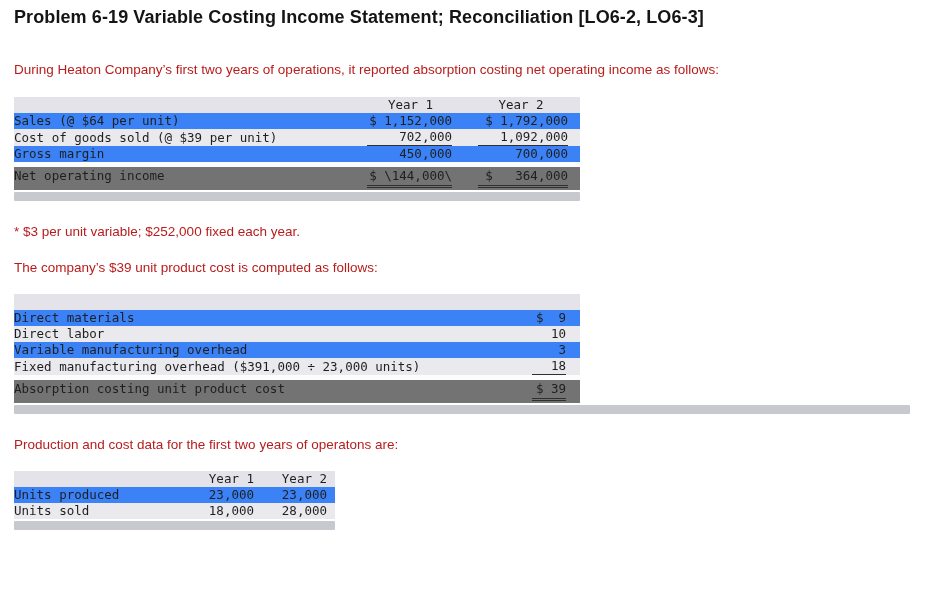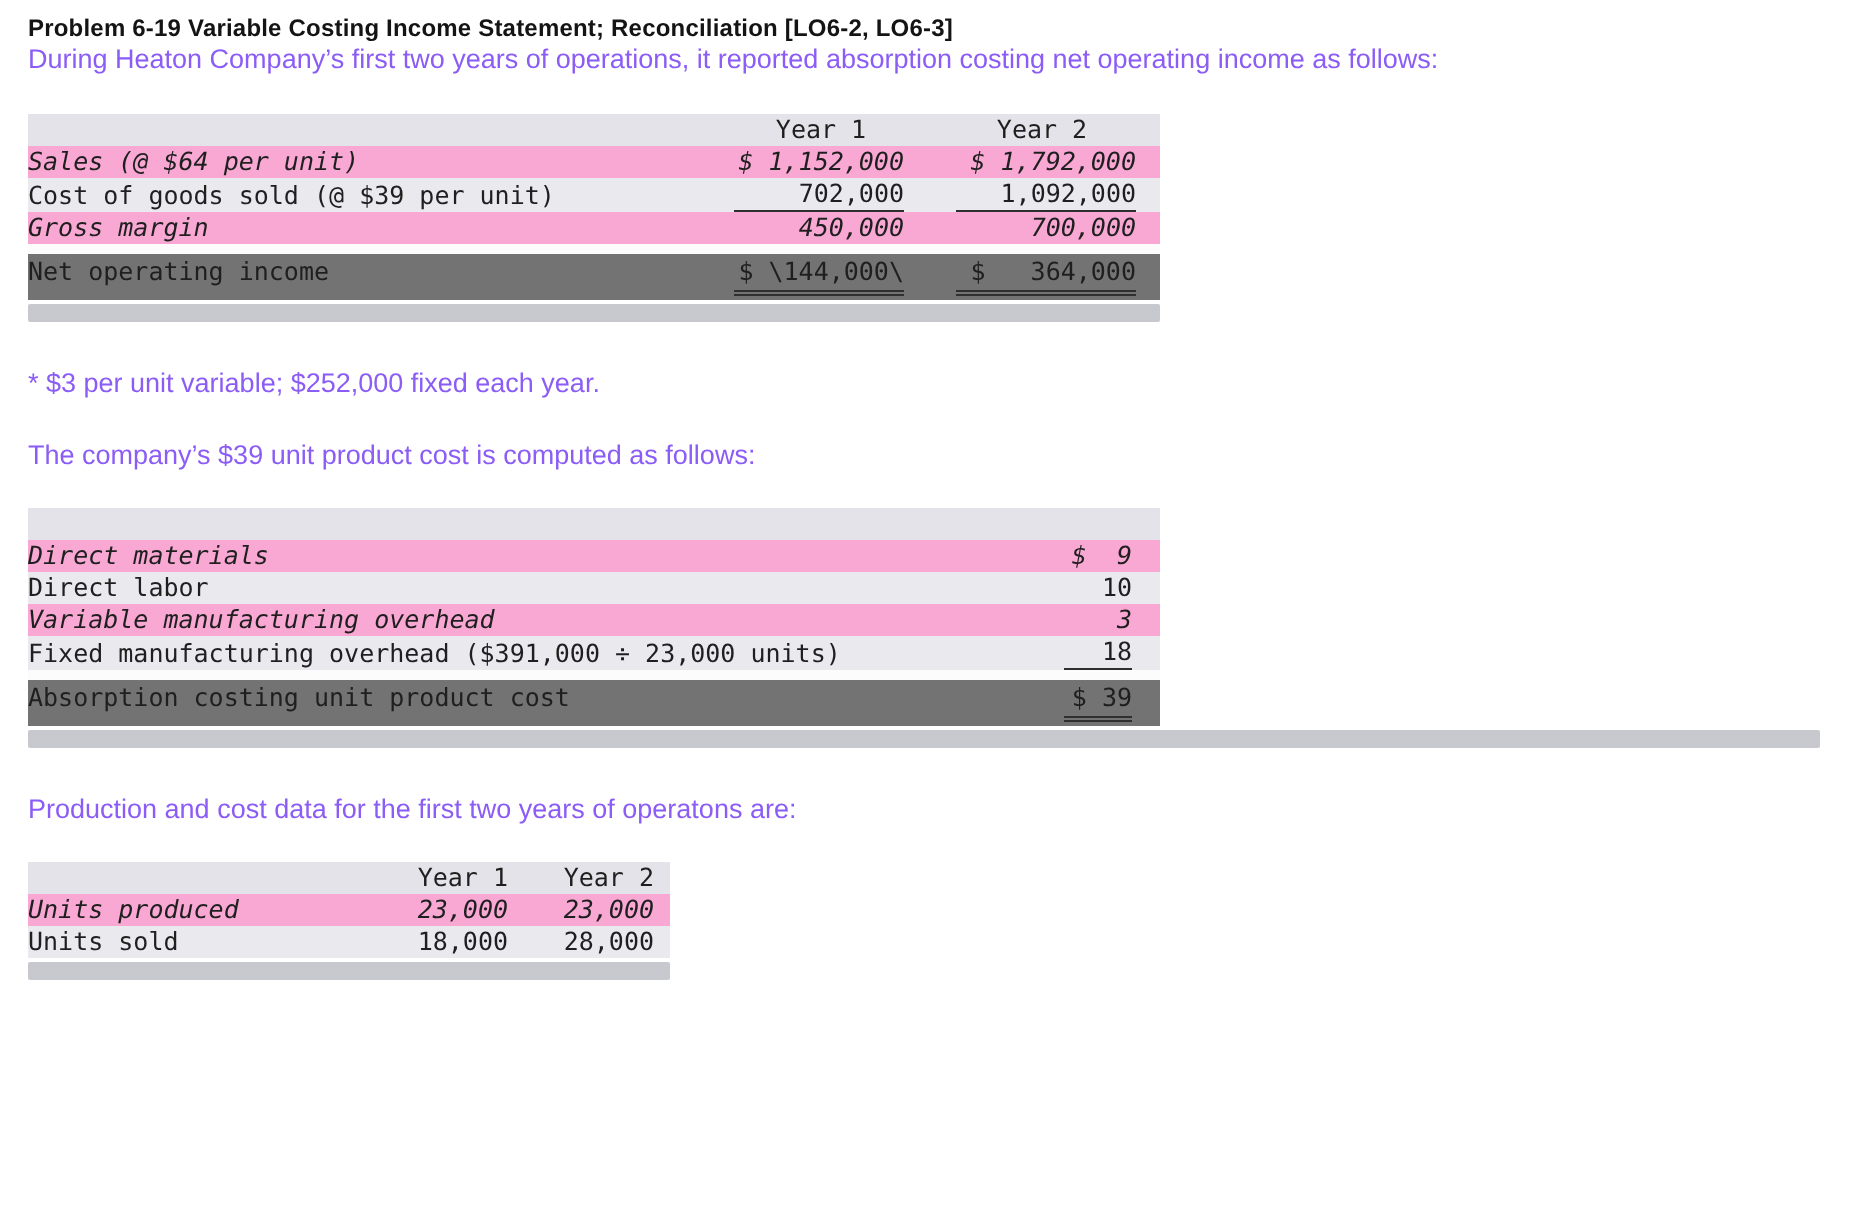--- a/index.html
+++ b/index.html
@@ -4,33 +4,33 @@
 <style>
   * { margin:0; padding:0; box-sizing:border-box; }
   html,body { background:#ffffff; }
   body {
     width:932px; height:605px; overflow:hidden;
     font-family:"Liberation Sans", sans-serif;
     color:#333333;
     padding:7px 16px 0 14px;
   }
   .title {
-    font-size:12px; font-weight:bold; color:#141414;
-    letter-spacing:0.1px;
+    font-size:18px; font-weight:bold; color:#141414;
+    margin-bottom:33px; letter-spacing:0.1px;
   }
-  .para { font-size:13.5px; line-height:17px; margin-bottom:19px; max-width:902px; color:#8b5cf6; }
+  .para { font-size:13.5px; line-height:17px; margin-bottom:19px; max-width:902px; color:#b91c1c; }
   .para.tight { margin-bottom:18px; }
 
   
   table.mono { border-collapse:collapse; table-layout:fixed;
     font-family:"DejaVu Sans Mono","Liberation Mono",monospace;
     font-size:12.5px; color:#1f1f1f; }
   table.mono td { padding:0; height:16px; line-height:16px; vertical-align:middle; overflow:hidden; }
   tr.head td { background:#e3e3e9; }
-  tr.ra td { background:#f9a8d4;font-style:italic; }
+  tr.ra td { background:#3b82f6; }
   tr.rb td { background:#e9e9ee; }
   tr.spacer td { height:5px; background:#fcfcfd; }
   tr.last td { height:23px; vertical-align:top; padding-top:1px; background:#737373; }
   td.lbl { padding-left:16px; white-space:pre; }
   td.num { text-align:right; }
   td.num span { display:inline-block; white-space:pre; text-align:right; }
   span.u  { border-bottom:1px solid #2f2f2f; }
   span.uu { border-bottom:3px double #2f2f2f; padding-bottom:1px; }
 
   

